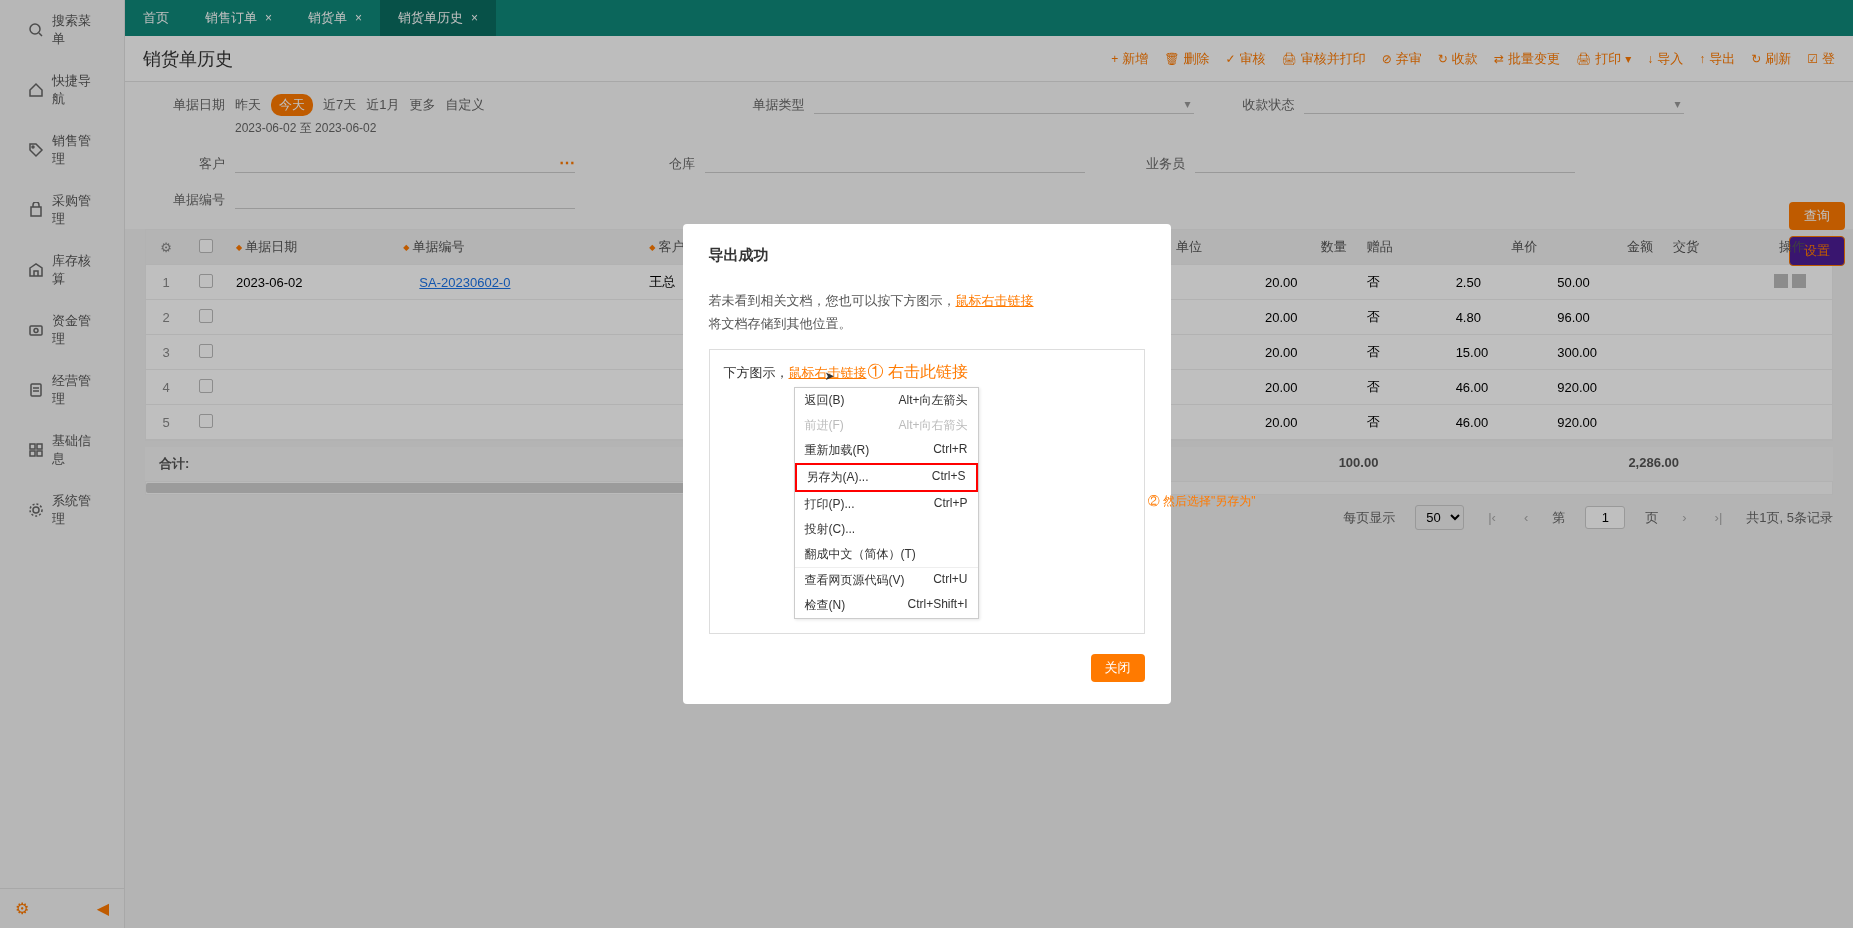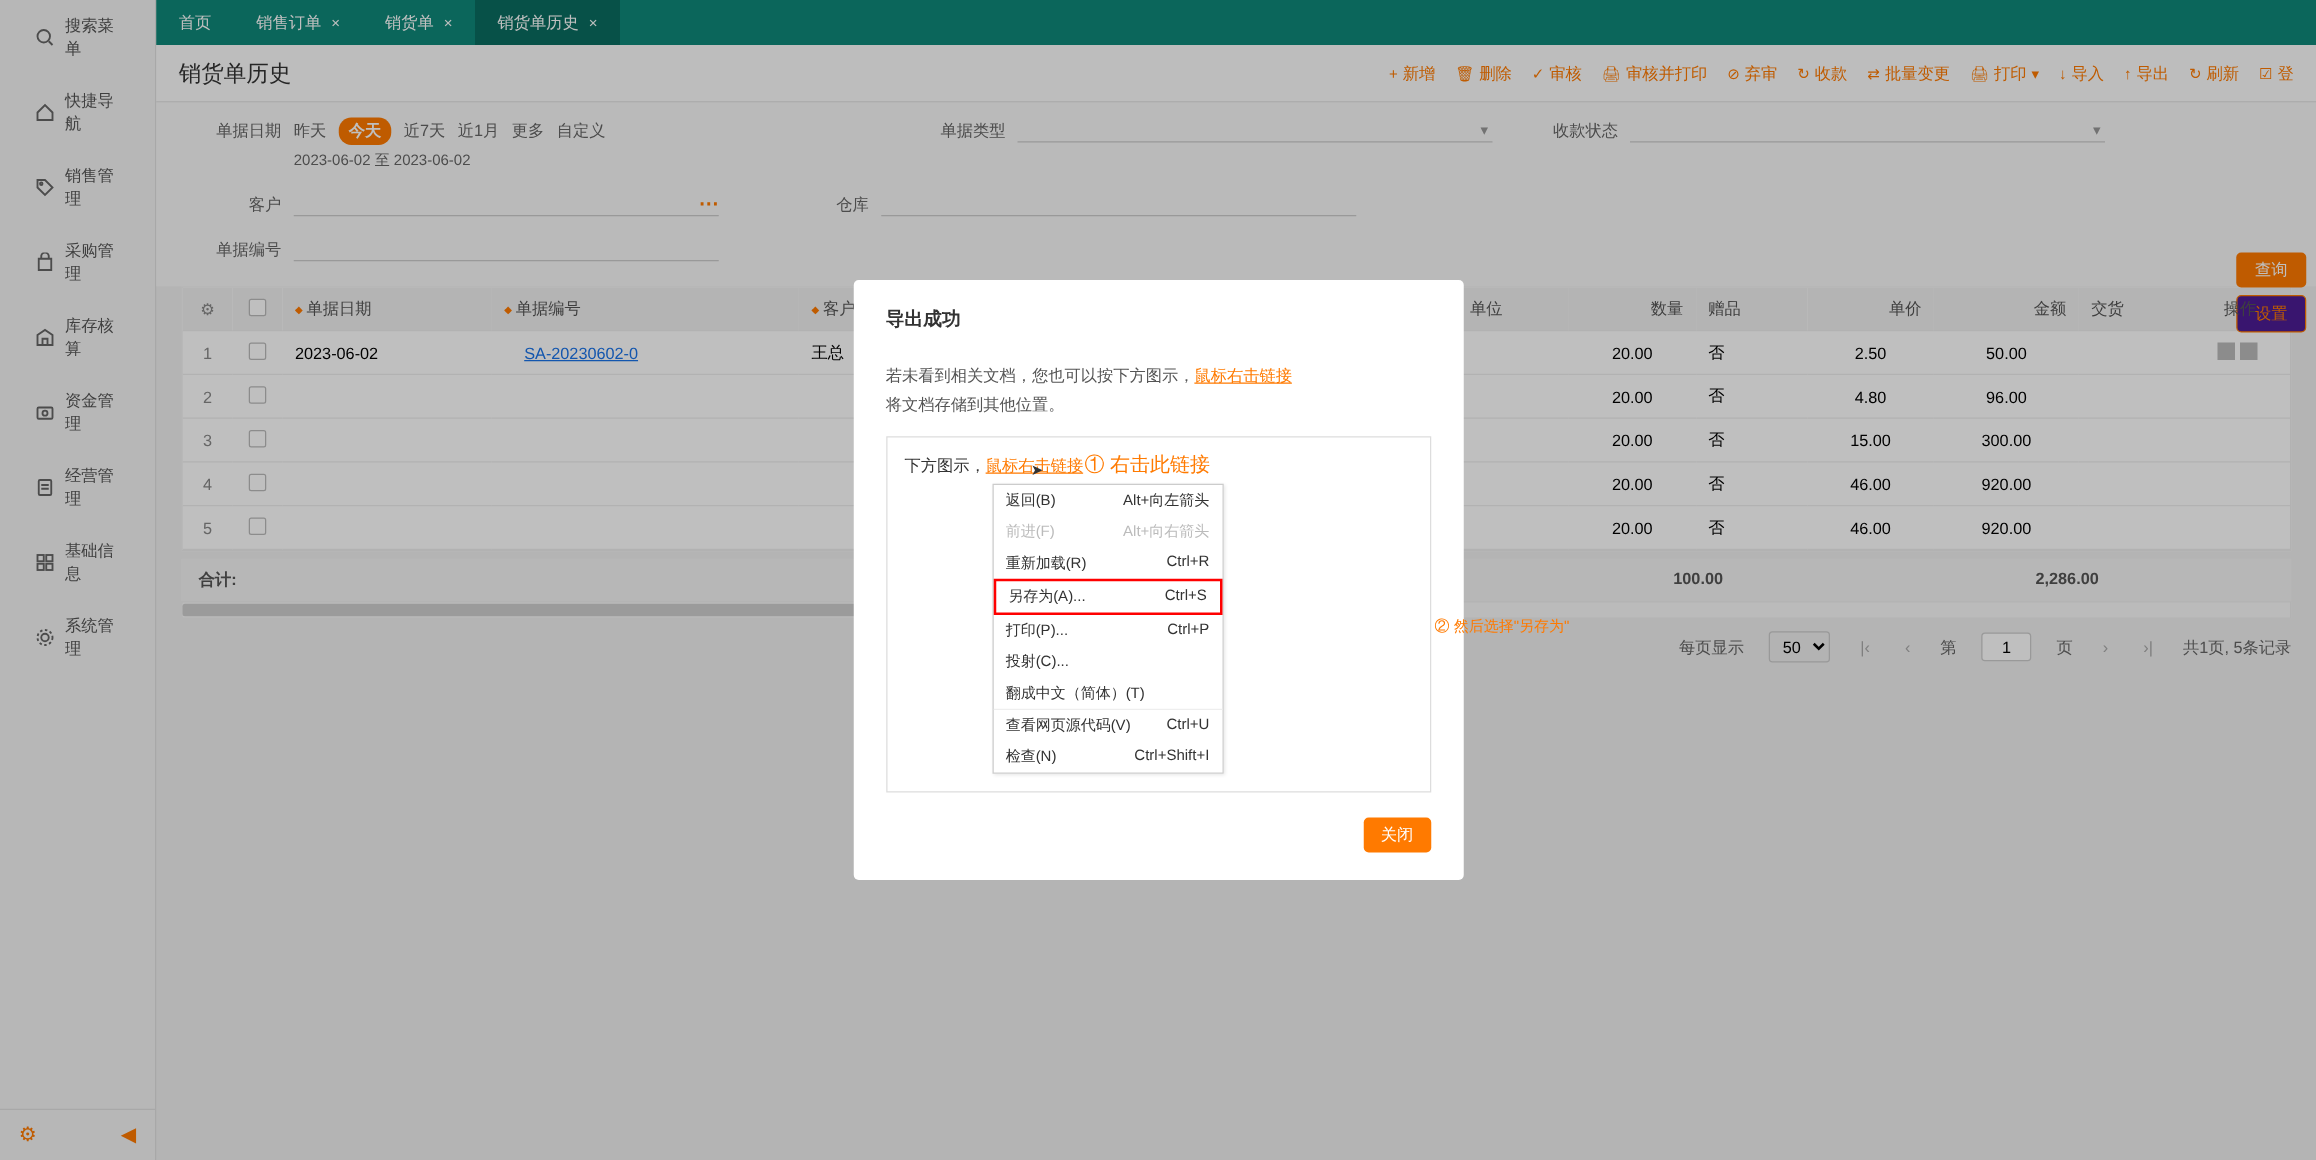--- a/index.html
+++ b/index.html
@@ -19,35 +19,35 @@
     .header .actions { display: flex; gap: 16px; }
     .header .action { display: flex; align-items: center; gap: 4px; font-size: 13px; color: #ff7a00; cursor: pointer; }
     .header .action .icon { font-size: 12px; }
     .filters { padding: 12px 40px 20px; background: #f9f9f9; display: flex; flex-direction: column; gap: 16px; }
     .filter-row { display: flex; gap: 40px; align-items: flex-start; }
     .filter-item { display: flex; align-items: flex-start; gap: 10px; }
     .filter-label { font-size: 13px; color: #666; min-width: 60px; text-align: right; padding-top: 2px; }
     .filter-content { display: flex; flex-direction: column; gap: 4px; font-size: 13px; color: #666; }
     .date-options { display: flex; gap: 10px; align-items: center; }
     .date-option { cursor: pointer; }
-    .date-option.active { background: #ff7a00; color: #fff; padding: 2px 8px; border-radius: 10px; font-weight: bold; }
+    .date-option.active { background: #ff7a00; color: #fff; padding: 2px 8px; border-radius: 10px; }
     .date-range { color: #666; font-size: 12px; }
     .input-line { border-bottom: 1px solid #ccc; min-width: 380px; height: 20px; display: flex; align-items: center; justify-content: flex-end; }
     .input-line .chevron { color: #999; font-size: 12px; padding-right: 4px; }
     .more-dots { color: #ff7a00; font-weight: bold; }
     .btn-primary { background: #ff7a00; color: #fff; border: none; padding: 5px 14px; border-radius: 4px; font-size: 13px; cursor: pointer; }
     .btn-secondary { background: #4c1d95; color: #ff7a00; border: 1px solid #ff7a00; padding: 5px 14px; border-radius: 4px; font-size: 13px; cursor: pointer; }
     .filter-buttons { display: flex; flex-direction: column; gap: 6px; position: absolute; right: 8px; top: 92px; margin-top: 28px; }
     .table-wrap { margin: 0 20px; background: #fff; border: 1px solid #eee; overflow-x: auto; }
     table { width: 100%; border-collapse: collapse; font-size: 13px; }
     thead { background: #f0f0f0; }
     th, td { padding: 8px 10px; text-align: left; border-bottom: 1px solid #eee; white-space: nowrap; }
     th { color: #555; font-weight: normal; position: relative; }
     th.sortable::before { content: "◆"; color: #ff7a00; font-size: 8px; margin-right: 3px; vertical-align: middle; }
-    td.num { text-align: center; }
+    td.num { text-align: left; }
     .doc-link { color: #1a73e8; text-decoration: underline; cursor: pointer; margin-left: 16px; }
     .summary-bar { margin: 6px 20px 0; background: #f5f5f5; padding: 8px 14px; font-size: 13px; color: #555; display: flex; }
     .summary-bar .label { font-weight: bold; }
     .summary-bar .val1 { margin-left: auto; margin-right: 250px; font-weight: bold; }
     .summary-bar .val2 { margin-right: 140px; font-weight: bold; }
     .scroll-track { height:14px; background:#fafafa; margin:0 20px; border:1px solid #eee; position:relative; }
     .scroll-thumb { position:absolute; height:10px; top:1px; left:0; width:50%; background:#cfcfcf; border-radius:2px; }
     .pagination { margin: 10px 20px; display: flex; justify-content: flex-end; align-items: center; gap: 20px; font-size: 13px; color: #666; }
     .pagination select, .pagination input { border: 1px solid #ccc; padding: 3px 6px; font-size: 13px; border-radius: 3px; }
     .pagination input { width: 40px; text-align: center; }
@@ -270,20 +270,24 @@
       <div class="filter-item">
         <div class="filter-label">客户</div>
         <div class="input-line" style="min-width:340px">
             <span class="more-dots">⋯</span>
           </div>
       </div>
       <div class="filter-item" style="margin-left:20px">
         <div class="filter-label">仓库</div>
         <div class="input-line"></div>
       </div>
+      <div class="filter-item">
+        <div class="filter-label">业务员</div>
+        <div class="input-line"></div>
+      </div>
     </div>
     <div class="filter-row">
       <div class="filter-item">
         <div class="filter-label">单据编号</div>
         <div class="input-line" style="min-width:340px"></div>
       </div>
     </div>
     <div class="filter-buttons">
       <button class="btn-primary">查询</button>
       <button class="btn-secondary">设置</button>

